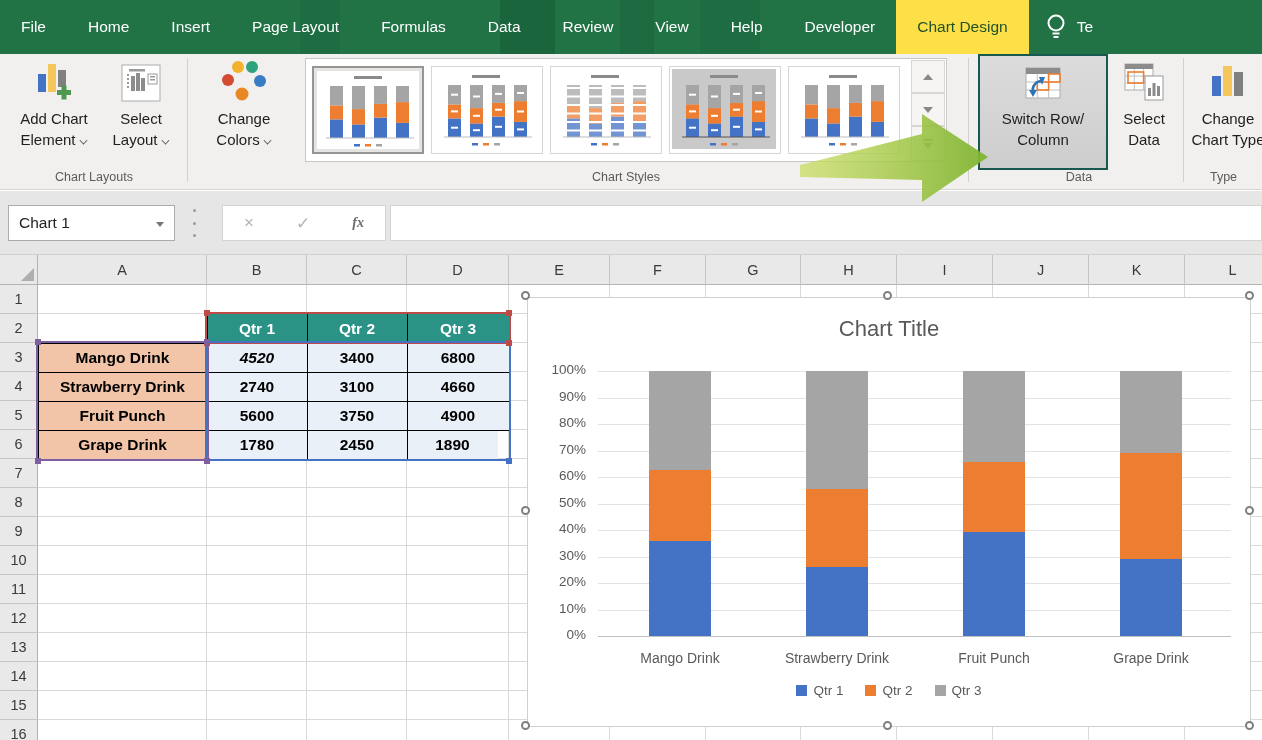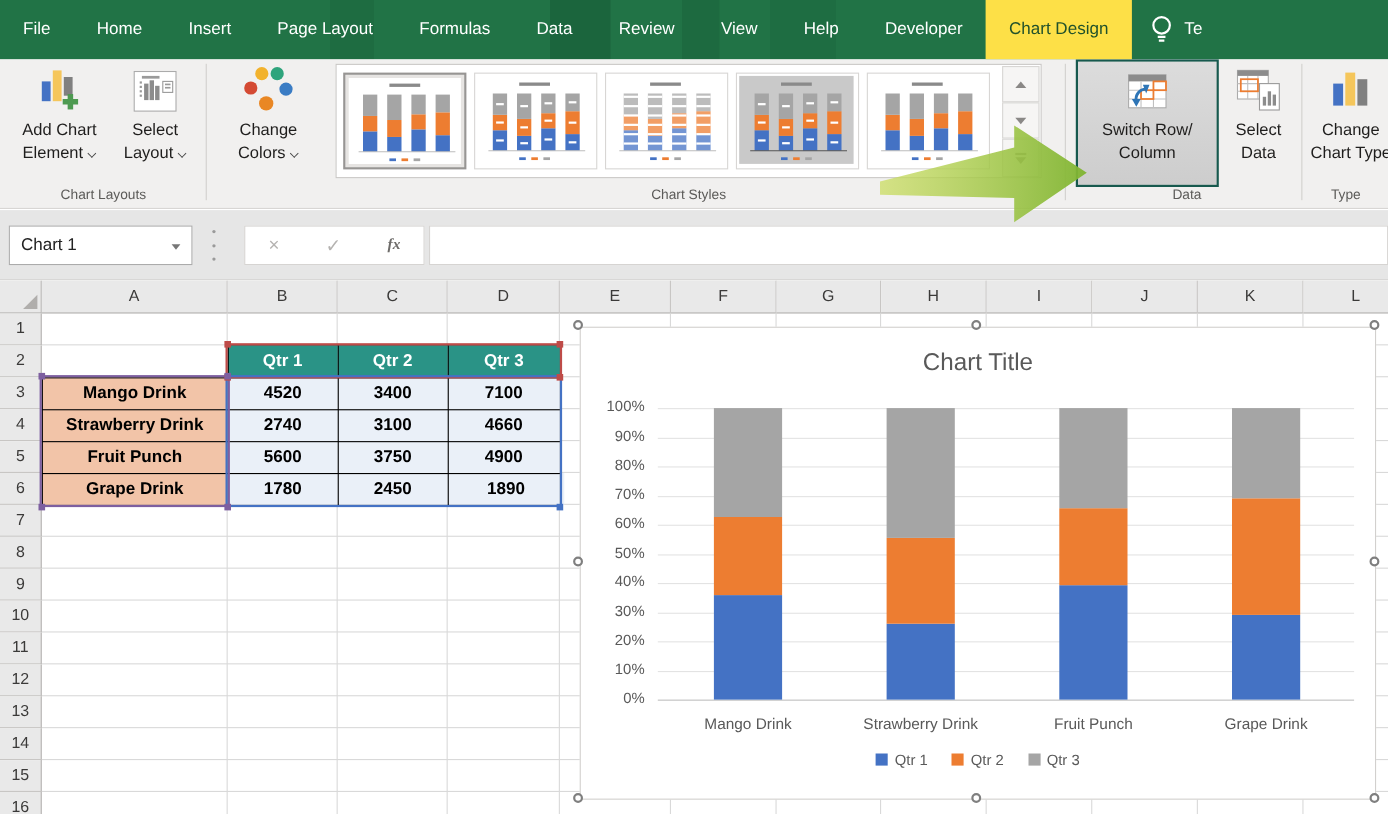--- a/index.html
+++ b/index.html
@@ -469,35 +469,35 @@
         <div class="gridh" style="left:38px;top:435px;width:1224px;"></div>
         <div class="rowhdr" style="top:436px;height:29px;">15</div>
         <div class="gridh" style="left:38px;top:464px;width:1224px;"></div>
         <div class="rowhdr" style="top:465px;height:29px;">16</div>
       </div>
     <div id="table-mount">
         <div class="tcell hdr" style="left:207px;top:59px;width:100px;">Qtr 1</div>
         <div class="tcell hdr" style="left:307px;top:59px;width:100px;">Qtr 2</div>
         <div class="tcell hdr" style="left:407px;top:59px;width:102px;">Qtr 3</div>
         <div class="tcell cat" style="left:38px;top:88px;width:169px;">Mango Drink</div>
-        <div class="tcell val" style="left:207px;top:88px;width:100px;">4520</div>
+        <div class="tcell val" style="left:207px;top:88px;width:100px;font-style:italic;">4520</div>
         <div class="tcell val" style="left:307px;top:88px;width:100px;">3400</div>
-        <div class="tcell val" style="left:407px;top:88px;width:102px;">7100</div>
+        <div class="tcell val" style="left:407px;top:88px;width:102px;">6800</div>
         <div class="tcell cat" style="left:38px;top:117px;width:169px;">Strawberry Drink</div>
         <div class="tcell val" style="left:207px;top:117px;width:100px;">2740</div>
         <div class="tcell val" style="left:307px;top:117px;width:100px;">3100</div>
         <div class="tcell val" style="left:407px;top:117px;width:102px;">4660</div>
         <div class="tcell cat" style="left:38px;top:146px;width:169px;">Fruit Punch</div>
         <div class="tcell val" style="left:207px;top:146px;width:100px;">5600</div>
         <div class="tcell val" style="left:307px;top:146px;width:100px;text-align:center;">3750</div>
         <div class="tcell val" style="left:407px;top:146px;width:102px;">4900</div>
         <div class="tcell cat" style="left:38px;top:175px;width:169px;">Grape Drink</div>
         <div class="tcell val" style="left:207px;top:175px;width:100px;">1780</div>
         <div class="tcell val" style="left:307px;top:175px;width:100px;">2450</div>
-        <div class="tcell val" style="left:407px;top:175px;width:106px;">1890</div>
+        <div class="tcell val" style="left:407px;top:175px;width:91px;">1890</div>
         <div class="tline" style="left:38px;top:88px;width:471px;height:1px;"></div>
         <div class="tline" style="left:38px;top:117px;width:471px;height:1px;"></div>
         <div class="tline" style="left:38px;top:146px;width:471px;height:1px;"></div>
         <div class="tline" style="left:38px;top:175px;width:471px;height:1px;"></div>
         <div class="tline" style="left:38px;top:204px;width:471px;height:1px;"></div>
         <div class="tline" style="left:207px;top:59px;width:1px;height:146px;"></div>
         <div class="tline" style="left:307px;top:59px;width:1px;height:146px;"></div>
         <div class="tline" style="left:407px;top:59px;width:1px;height:146px;"></div>
         <div class="tline" style="left:509px;top:59px;width:1px;height:146px;"></div>
         <div class="tline" style="left:38px;top:88px;width:1px;height:117px;"></div>

